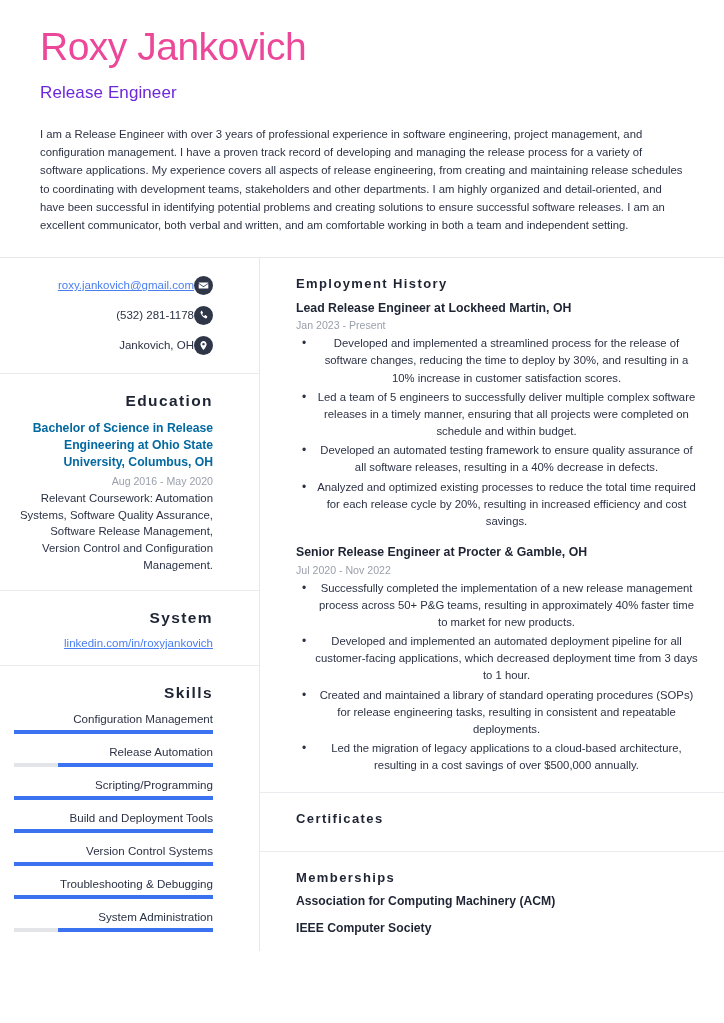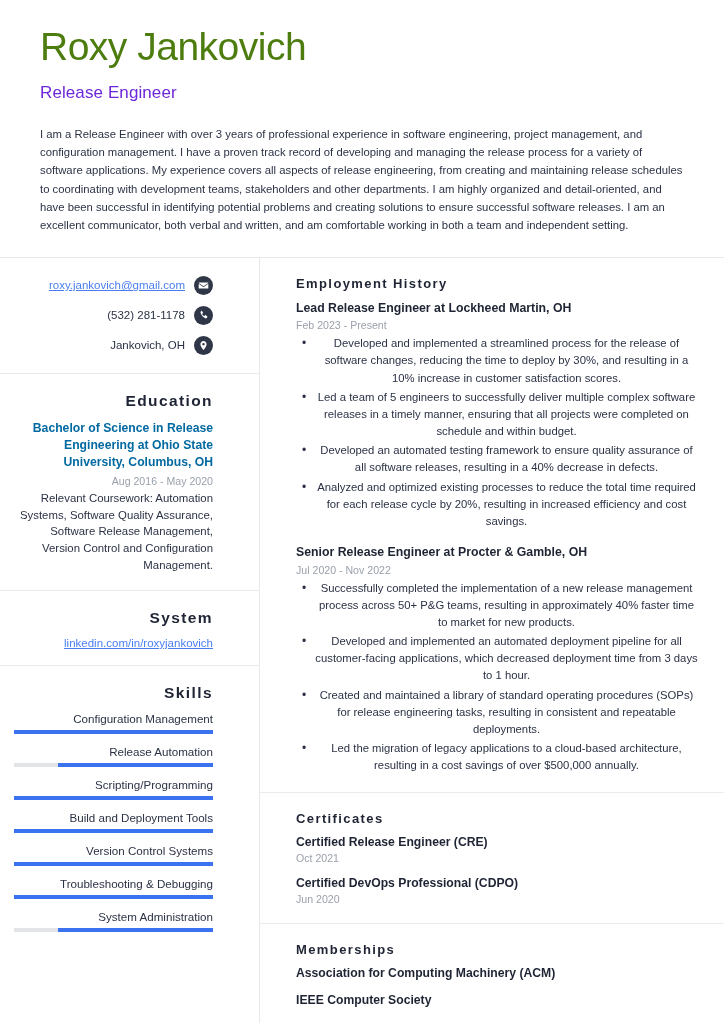--- a/index.html
+++ b/index.html
@@ -9,21 +9,21 @@
     font-family:"Liberation Sans", sans-serif;
     color:#2b3245;
     overflow:hidden;
   }
   .page { width:724px; height:1023px; position:relative; }
 
   
   .header { padding:26px 40px 0 40px; }
   .name {
     font-size:39px; font-weight:400; letter-spacing:-0.5px;
-    color:#4d7c0f; line-height:1.1;
+    color:#ec4899; line-height:1.1;
   }
   .job-title {
     font-size:17px; font-weight:400; color:#6d28d9;
     margin-top:14px; letter-spacing:0.1px;
   }
   .summary {
     margin-top:22px; font-size:11.3px; line-height:1.62;
     color:#2b3245; text-align:left; max-width:648px;
   }
   .hrule-full {
@@ -45,21 +45,21 @@
 
   .lblock { padding:18px 46px 16px 14px; }
   .lblock + .lblock { border-top:1px solid #e9ebee; }
 
   .rblock { padding:18px 26px 16px 36px; }
   .rblock + .rblock { border-top:1px solid #e9ebee; }
 
   
   .contact-row {
     display:flex; align-items:center; justify-content:flex-end;
-    gap:9px; margin-bottom:11px;text-align:center;
+    margin-bottom:11px;text-align:center;
   }
   .contact-row:last-child { margin-bottom:2px; }
   .contact-text { font-size:11.5px; color:#2b3245; }
   .contact-text.link {
     color:#4a7ef0; text-decoration:underline; cursor:pointer;
   }
   .cicon {
     width:19px; height:19px; border-radius:50%;
     background:#2f3647; flex:0 0 19px;
     display:flex; align-items:center; justify-content:center;
@@ -251,21 +251,21 @@
 
     </div>
 
     <div class="right-col">
 
       <div class="rblock">
         <div class="sec-head-r">Employment History</div>
         <div id="jobs-list">
             <div class="job">
               <div class="job-role">Lead Release Engineer at Lockheed Martin, OH</div>
-              <div class="job-date">Feb 2023 - Present</div>
+              <div class="job-date">Jan 2023 - Present</div>
               <ul class="job-bullets">
                 <li>Developed and implemented a streamlined process for the release of software changes, reducing the time to deploy by 30%, and resulting in a 10% increase in customer satisfaction scores.</li>
                 <li>Led a team of 5 engineers to successfully deliver multiple complex software releases in a timely manner, ensuring that all projects were completed on schedule and within budget.</li>
                 <li>Developed an automated testing framework to ensure quality assurance of all software releases, resulting in a 40% decrease in defects.</li>
                 <li>Analyzed and optimized existing processes to reduce the total time required for each release cycle by 20%, resulting in increased efficiency and cost savings.</li>
               </ul>
             </div>
             <div class="job">
               <div class="job-role">Senior Release Engineer at Procter &amp; Gamble, OH</div>
               <div class="job-date">Jul 2020 - Nov 2022</div>
@@ -274,30 +274,20 @@
                 <li>Developed and implemented an automated deployment pipeline for all customer-facing applications, which decreased deployment time from 3 days to 1 hour.</li>
                 <li>Created and maintained a library of standard operating procedures (SOPs) for release engineering tasks, resulting in consistent and repeatable deployments.</li>
                 <li>Led the migration of legacy applications to a cloud-based architecture, resulting in a cost savings of over $500,000 annually.</li>
               </ul>
             </div>
           </div>
       </div>
 
       <div class="rblock">
         <div class="sec-head-r">Certificates</div>
-        <div id="certs-list">
-            <div class="cert">
-              <div class="cert-name">Certified Release Engineer (CRE)</div>
-              <div class="cert-date">Oct 2021</div>
-            </div>
-            <div class="cert">
-              <div class="cert-name">Certified DevOps Professional (CDPO)</div>
-              <div class="cert-date">Jun 2020</div>
-            </div>
-          </div>
       </div>
 
       <div class="rblock">
         <div class="sec-head-r">Memberships</div>
         <div id="members-list">
             <div class="member">Association for Computing Machinery (ACM)</div>
             <div class="member">IEEE Computer Society</div>
           </div>
       </div>
 

